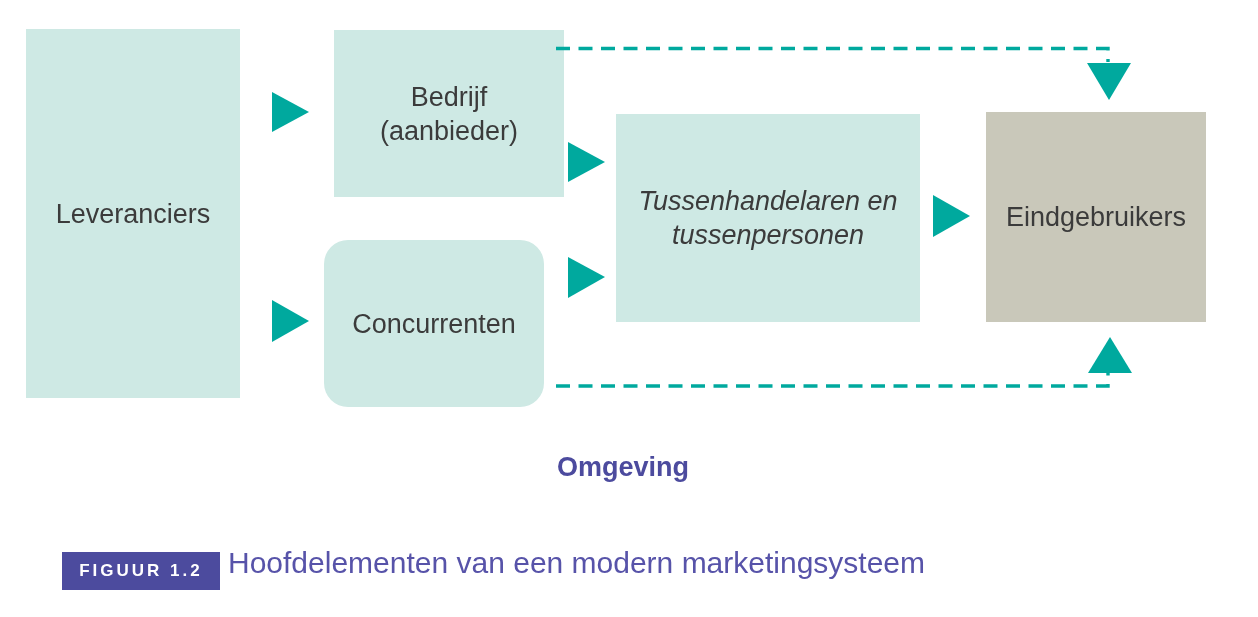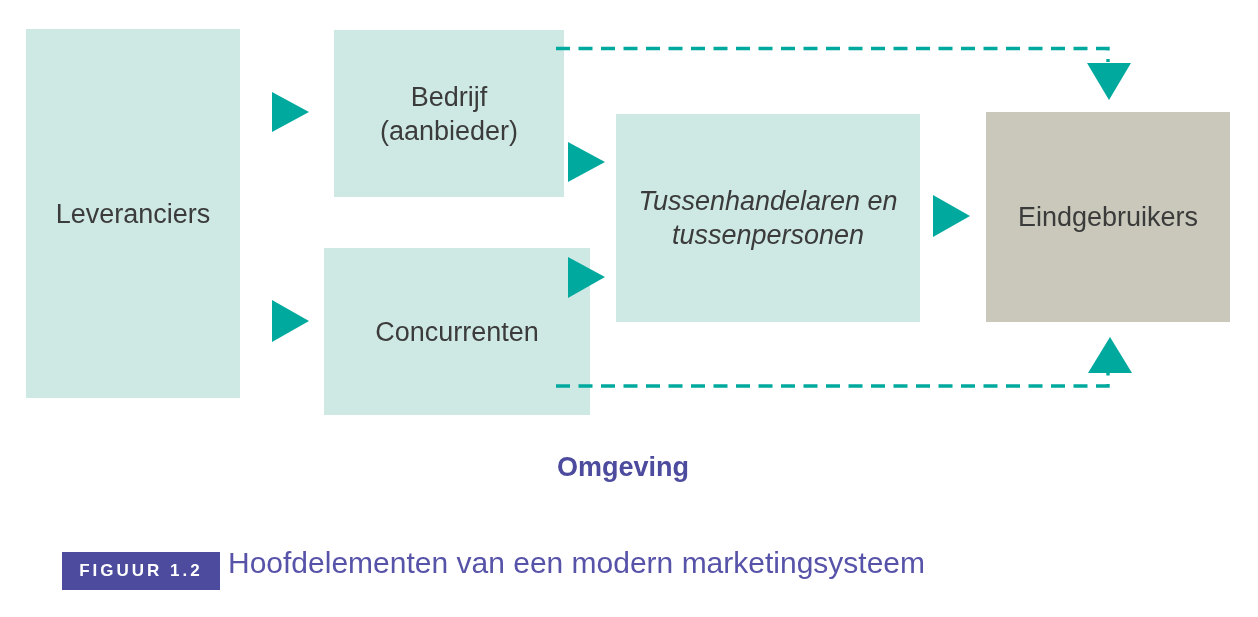--- a/index.html
+++ b/index.html
@@ -24,23 +24,23 @@
     background: var(--box-fill, #cee9e4);
     color: var(--box-text, #3b3b3b);
     font-size: 27px;
     line-height: 34px;
   }
   .diagram-box.gray {
     background: var(--endusers-fill, #c9c8ba);
   }
   #box-leveranciers   { left: 26px;  top: 29px;  width: 214px; height: 369px; }
   #box-bedrijf        { left: 325px; top: 30px;  width: 230px; height: 167px; margin-left: 9px; }
-  #box-concurrenten   { left: 324px; top: 248px; width: 266px; height: 167px; }
+  #box-concurrenten   { left: 324px; top: 240px; width: 220px; height: 167px; border-radius: 24px; }
   #box-tussenhandelaren { left: 616px; top: 114px; width: 304px; height: 208px; font-style: italic; }
-  #box-eindgebruikers { left: 986px; top: 112px; width: 244px; height: 210px; }
+  #box-eindgebruikers { left: 986px; top: 112px; width: 220px; height: 210px; }
 
   .svg-overlay {
     position: absolute;
     left: 0; top: 0;
     width: 1258px;
     height: 617px;
     pointer-events: none;
   }
   .arrow-head { fill: var(--arrow, #00a99e); }
   .dashed-line {

